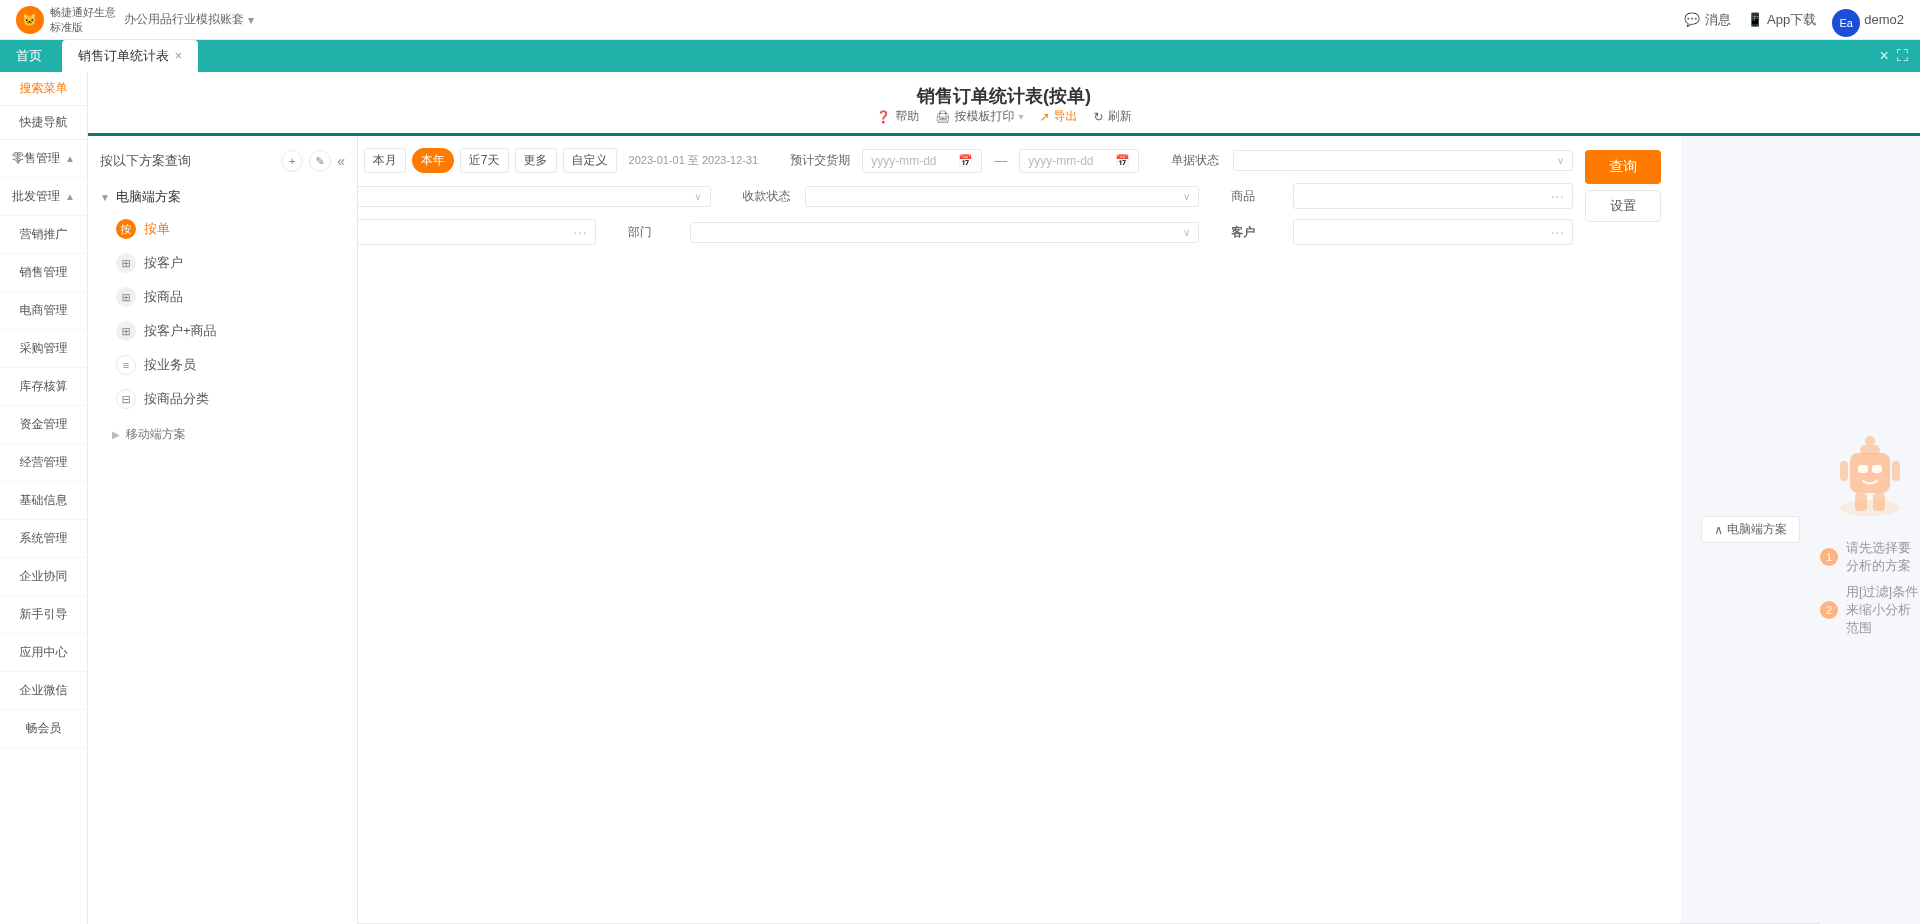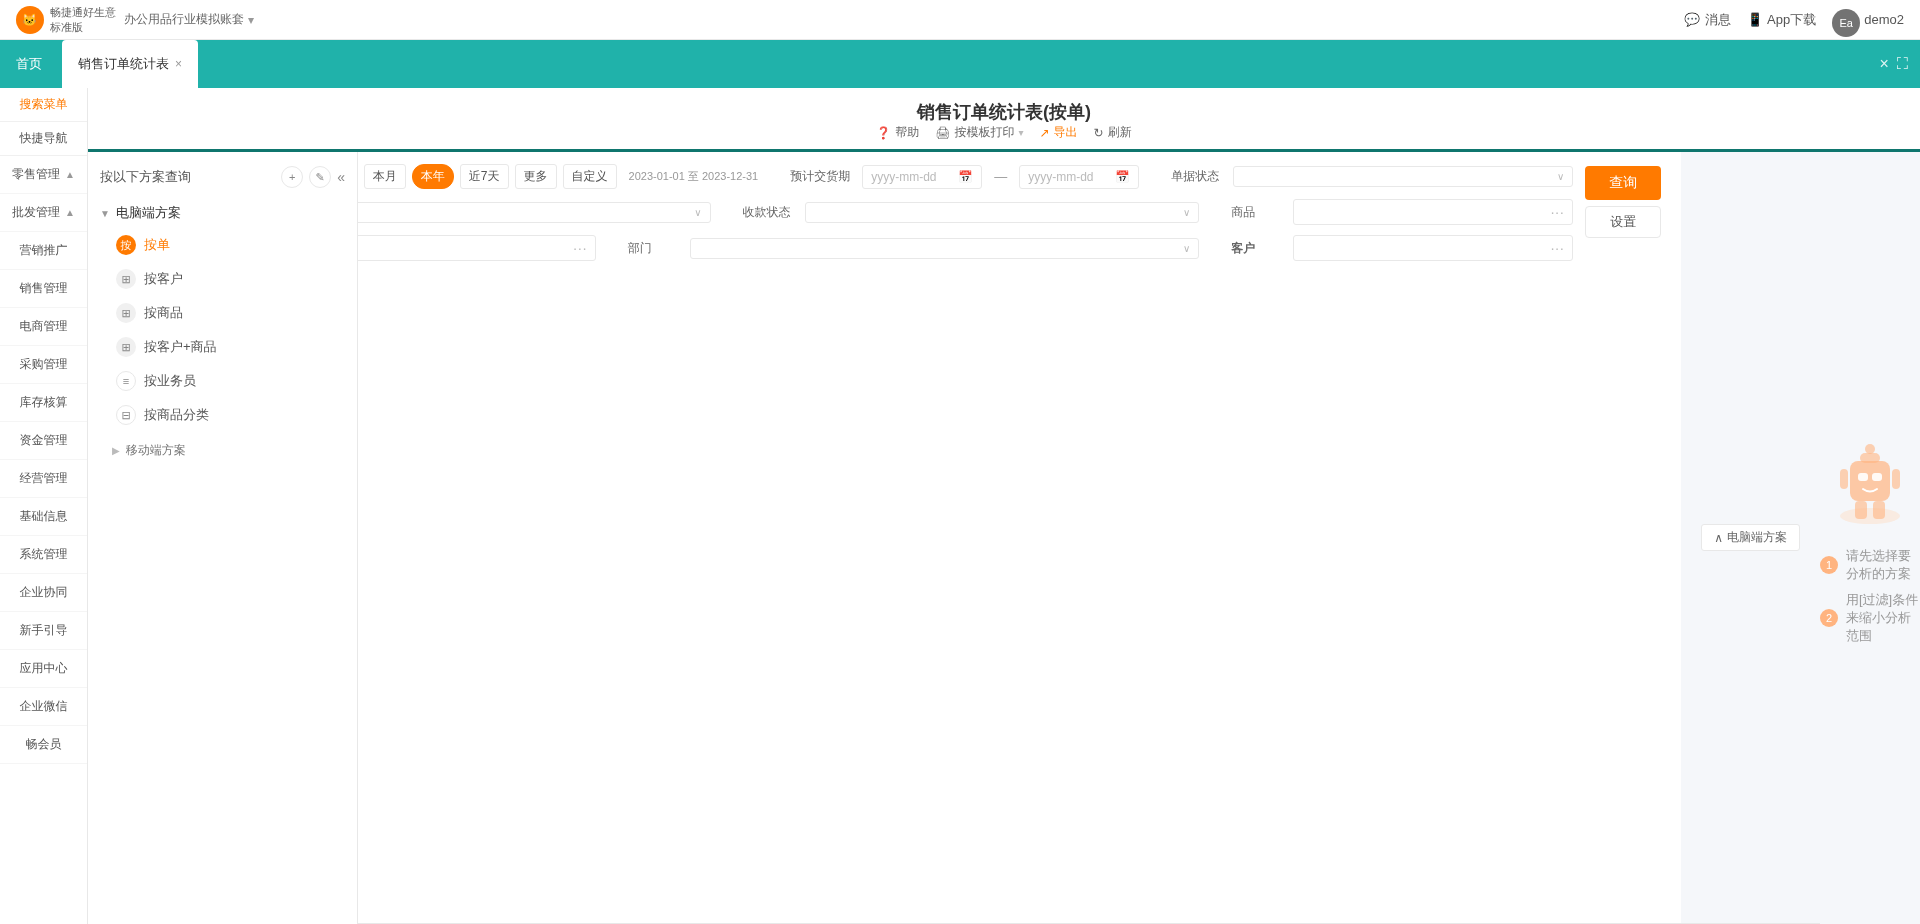--- a/index.html
+++ b/index.html
@@ -7,24 +7,24 @@
 
     
     .top-bar { height: 40px; background: #fff; display: flex; align-items: center; justify-content: space-between; padding: 0 16px; border-bottom: 1px solid #e8e8e8; flex-shrink: 0; }
     .top-bar-left { display: flex; align-items: center; gap: 8px; }
     .logo-area { display: flex; align-items: center; gap: 6px; }
     .logo-icon { width: 28px; height: 28px; background: #ff7a00; border-radius: 50%; display: flex; align-items: center; justify-content: center; color: white; font-size: 12px; font-weight: bold; }
     .logo-text { font-size: 11px; color: #666; line-height: 1.3; }
     .breadcrumb-area { display: flex; align-items: center; gap: 4px; font-size: 12px; color: #666; }
     .top-bar-right { display: flex; align-items: center; gap: 16px; font-size: 13px; color: #555; }
     .top-bar-action { display: flex; align-items: center; gap: 4px; cursor: pointer; }
-    .avatar { width: 28px; height: 28px; background: #737373; border-radius: 50%; display: flex; align-items: center; justify-content: center; color: white; font-size: 11px; margin-top: 6px; }
-
-    
-    .tab-bar { height: 48px; background: #20b2aa; display: flex; align-items: center; padding: 0 0; flex-shrink: 0; }
+    .avatar { width: 28px; height: 28px; background: #1d4ed8; border-radius: 50%; display: flex; align-items: center; justify-content: center; color: white; font-size: 11px; margin-top: 6px; }
+
+    
+    .tab-bar { height: 32px; background: #20b2aa; display: flex; align-items: center; padding: 0 0; flex-shrink: 0; }
     .tab-item { height: 100%; display: flex; align-items: center; padding: 0 16px; font-size: 13px; color: rgba(255,255,255,0.85); cursor: pointer; position: relative; }
     .tab-item.home { color: white; font-weight: 500; }
     .tab-item.active { background: white; color: #333; border-radius: 4px 4px 0 0; margin-left: 4px; }
     .tab-close { margin-left: 6px; color: #999; font-size: 12px; cursor: pointer; }
     .tab-bar-actions { margin-left: auto; display: flex; align-items: center; gap: 8px; padding-right: 12px; }
     .tab-bar-btn { color: rgba(255,255,255,0.85); cursor: pointer; font-size: 16px; }
 
     
     .main-layout { display: flex; flex: 1; overflow: hidden; }
 

